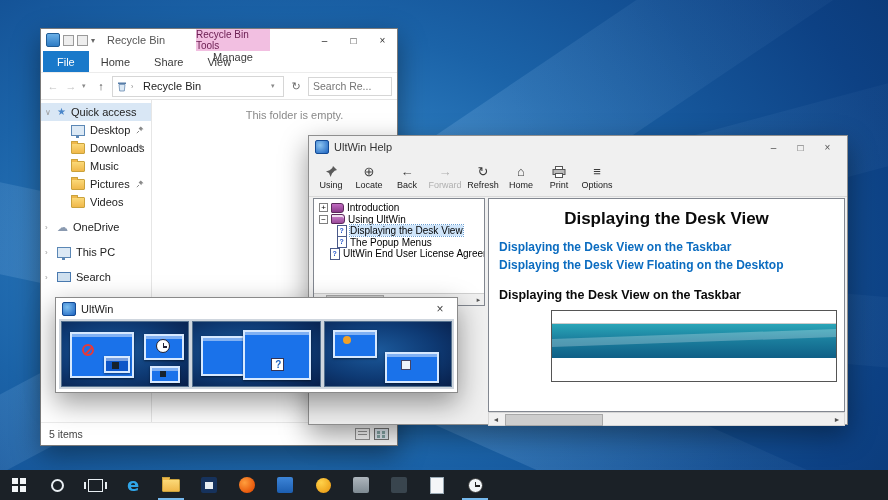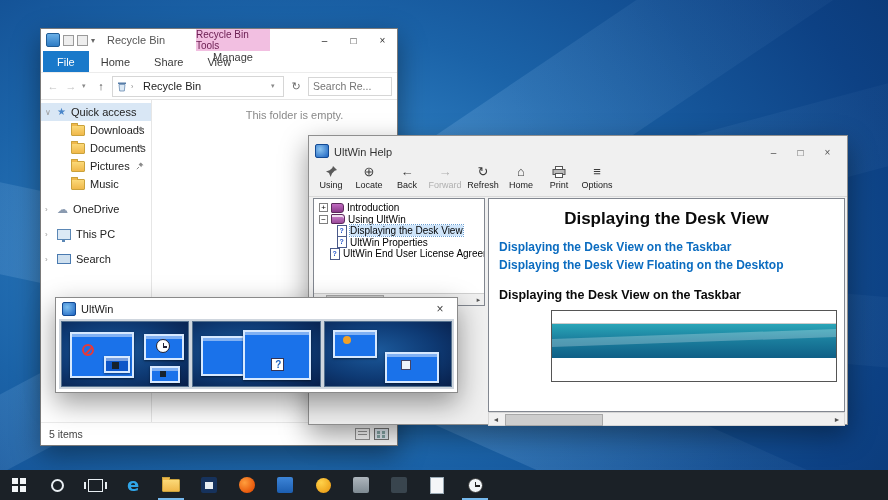--- a/index.html
+++ b/index.html
@@ -76,21 +76,21 @@
   .sb-icons{margin-left:auto;display:flex;gap:4px;}
   .sb-list{width:13px;height:10px;border:1px solid #999;position:relative;}
   .sb-list::before{content:"";position:absolute;left:2px;top:2px;right:2px;height:1px;
                    background:#999;box-shadow:0 3px 0 #999;}
   .sb-grid{width:13px;height:10px;border:1px solid #777;background:#e8f0f8;position:relative;}
   .sb-grid::before{content:"";position:absolute;left:2px;top:2px;width:3px;height:3px;
                    background:#8aa;box-shadow:5px 0 0 #8aa,0 4px 0 #8aa,5px 4px 0 #8aa;}
 
   
   .w-help{left:308px;top:135px;width:540px;height:290px;background:#f0f0f0;z-index:20;border-color:#8f8f8f;}
-  .h-title{height:22px;display:flex;align-items:flex-end;gap:5px;padding:0 6px;font-size:11px;color:#333;}
+  .h-title{height:22px;display:flex;align-items:center;gap:5px;padding:0 6px;font-size:11px;color:#333;}
   .h-ic{width:12px;height:12px;background:radial-gradient(circle at 35% 35%,#8cc4f0,#1c63c0);
         border:1px solid #134a94;border-radius:2px;}
   .h-caps{margin-left:auto;display:flex;}
   .h-cap{width:27px;text-align:center;color:#555;font-size:10px;}
   .h-toolbar{height:38px;display:flex;align-items:center;gap:2px;padding:0 2px 0 4px;
              border-bottom:1px solid #d9d9d9;}
   .tbtn{width:36px;height:34px;display:flex;flex-direction:column;align-items:center;
         justify-content:center;gap:1px;font-size:9px;color:#222;}
   .tico{height:14px;display:flex;align-items:center;justify-content:center;font-size:13px;color:#3b3b3b;}
   .tbtn.disabled, .tbtn.disabled .tico{color:#b0b0b0;}
@@ -245,46 +245,50 @@
     <input class="searchbox" type="text" placeholder="Search Re..." style="">
   </div>
   <div class="e-main">
     <div class="sidebar">
       <div class="srow qa">
         <span class="chev">∨</span>
         <span class="star">★</span>
         <span>Quick access</span>
       </div>
       <div class="srow sub">
+        <span class="ic-mon"></span>
+        <span>Desktop</span>
+        <svg class="pin" width="8" height="8" viewBox="0 0 8 8">
+          <path d="M4.8.5l2.7 2.7-1.7.4-.4 1.7L2.6 2.5z" fill="#8a8a8a"></path>
+          <path d="M3 5L.8 7.2" stroke="#8a8a8a" stroke-width="1"></path>
+          </svg>
+      </div>
+      <div class="srow sub">
         <span class="fold"></span>
         <span>Downloads</span>
         <svg class="pin" width="8" height="8" viewBox="0 0 8 8">
           <path d="M4.8.5l2.7 2.7-1.7.4-.4 1.7L2.6 2.5z" fill="#8a8a8a"></path>
           <path d="M3 5L.8 7.2" stroke="#8a8a8a" stroke-width="1"></path>
           </svg>
       </div>
       <div class="srow sub">
         <span class="fold"></span>
-        <span>Documents</span>
-        <svg class="pin" width="8" height="8" viewBox="0 0 8 8">
-          <path d="M4.8.5l2.7 2.7-1.7.4-.4 1.7L2.6 2.5z" fill="#8a8a8a"></path>
-          <path d="M3 5L.8 7.2" stroke="#8a8a8a" stroke-width="1"></path>
-          </svg>
+        <span>Music</span>
       </div>
       <div class="srow sub">
         <span class="fold"></span>
         <span>Pictures</span>
         <svg class="pin" width="8" height="8" viewBox="0 0 8 8">
           <path d="M4.8.5l2.7 2.7-1.7.4-.4 1.7L2.6 2.5z" fill="#8a8a8a"></path>
           <path d="M3 5L.8 7.2" stroke="#8a8a8a" stroke-width="1"></path>
           </svg>
       </div>
       <div class="srow sub">
         <span class="fold"></span>
-        <span>Music</span>
+        <span>Videos</span>
       </div>
       <div class="srow grp">
         <span class="chev">›</span>
         <span class="ic-cloud">☁</span>
         <span>OneDrive</span>
       </div>
       <div class="srow grp">
         <span class="chev">›</span>
         <span class="ic-mon"></span>
         <span>This PC</span>
@@ -374,21 +378,21 @@
         <span class="tbox">−</span>
         <span class="ibook open"></span>
         <span class="tlabel">Using UltWin</span>
       </div>
       <div class="trow lvl1">
         <span class="ipage"></span>
         <span class="tlabel sel">Displaying the Desk View</span>
       </div>
       <div class="trow lvl1">
         <span class="ipage"></span>
-        <span class="tlabel">UltWin Properties</span>
+        <span class="tlabel">The Popup Menus</span>
       </div>
       <div class="trow noBox">
         <span class="ipage"></span>
         <span class="tlabel">UltWin End User License Agreement</span>
       </div>
     </div>
     <div class="tree-hscroll">
       <span class="ts-arrow">◄</span>
       <span class="ts-track">
           <span class="ts-thumb"></span>

